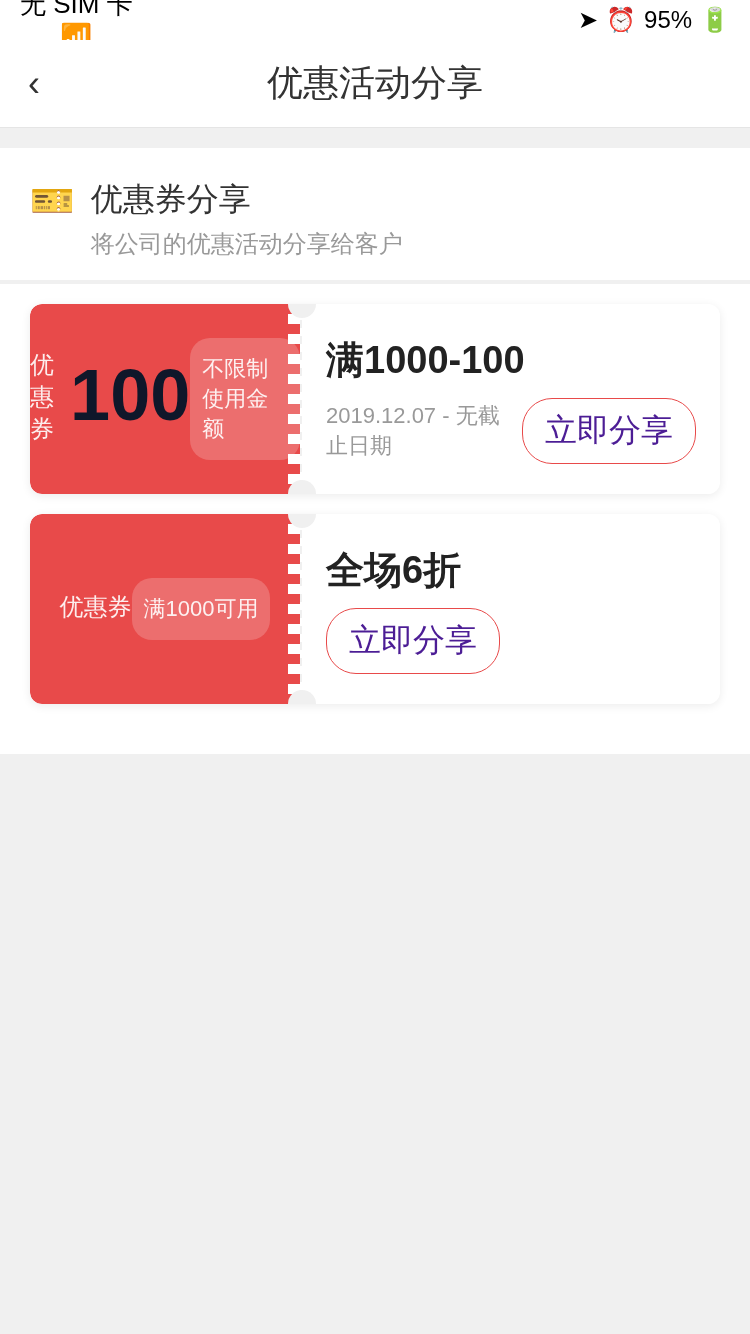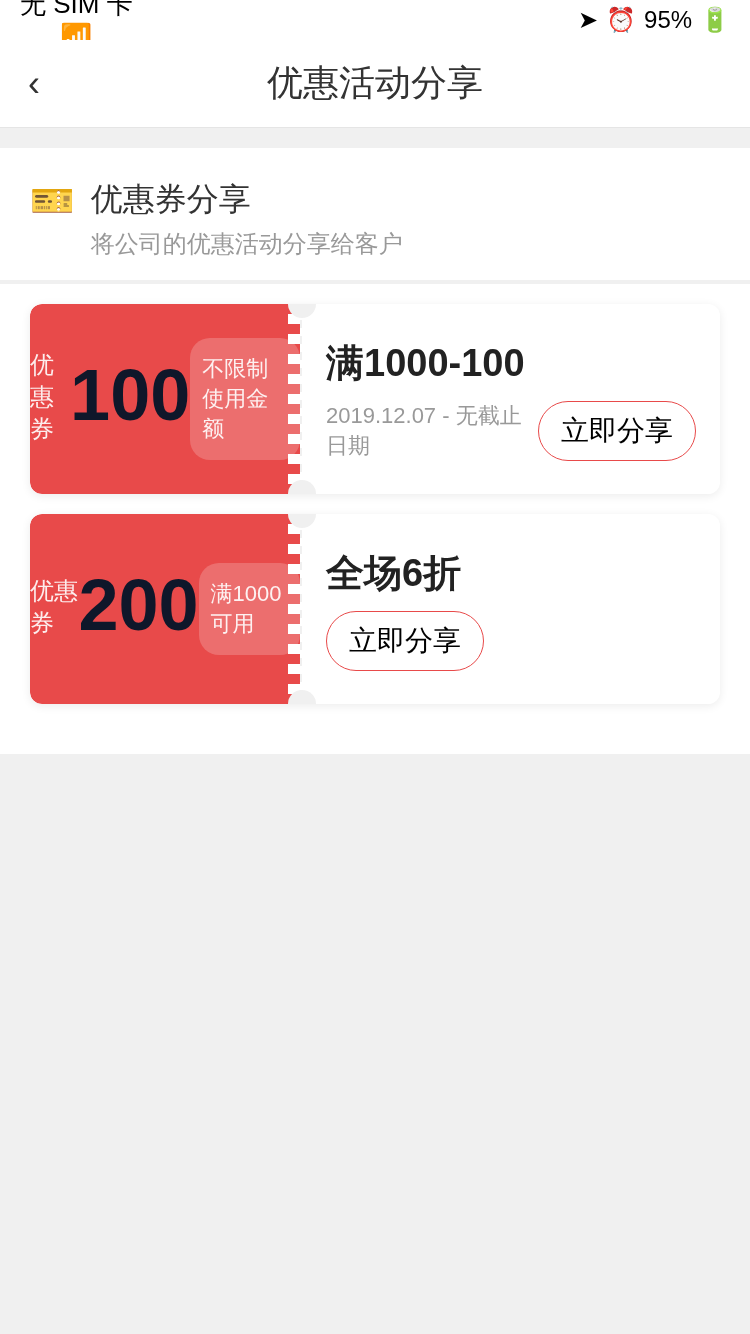--- a/index.html
+++ b/index.html
@@ -173,25 +173,25 @@
       justify-content: flex-start;
       gap: 10px;
     }
     .coupon-date {
       font-size: 22px;
       color: #999;
       flex: 1;
     }
     .coupon-share-btn {
       border: 1.5px solid #e84a4a;
-      color: #000000;
+      color: #4c1d95;
       background: #fff;
       border-radius: 30px;
       padding: 10px 22px;
-      font-size: 28px;
+      font-size: 32px;
       cursor: pointer;
       white-space: nowrap;
     }
 
     
     .coupon-separator {
       width: 2px;
       background: repeating-linear-gradient(
         to bottom,
         #f0f0f0 0,
@@ -289,21 +289,20 @@
       <div class="coupon-meta">
         <span class="coupon-date">2019.12.07 - 无截止日期</span>
         <button class="coupon-share-btn">立即分享</button>
       </div>
     </div>
   </div>
 
   <div class="coupon-wrapper">
     <div class="coupon-left">
       <span class="coupon-label">优惠券</span>
-      <span class="coupon-amount">200</span>
       <span class="coupon-condition-left">满1000可用</span>
     </div>
     <div class="coupon-separator"></div>
     <div class="coupon-right">
       <span class="coupon-name">全场6折</span>
       <div class="coupon-meta">
         <button class="coupon-share-btn">立即分享</button>
       </div>
     </div>
   </div>

